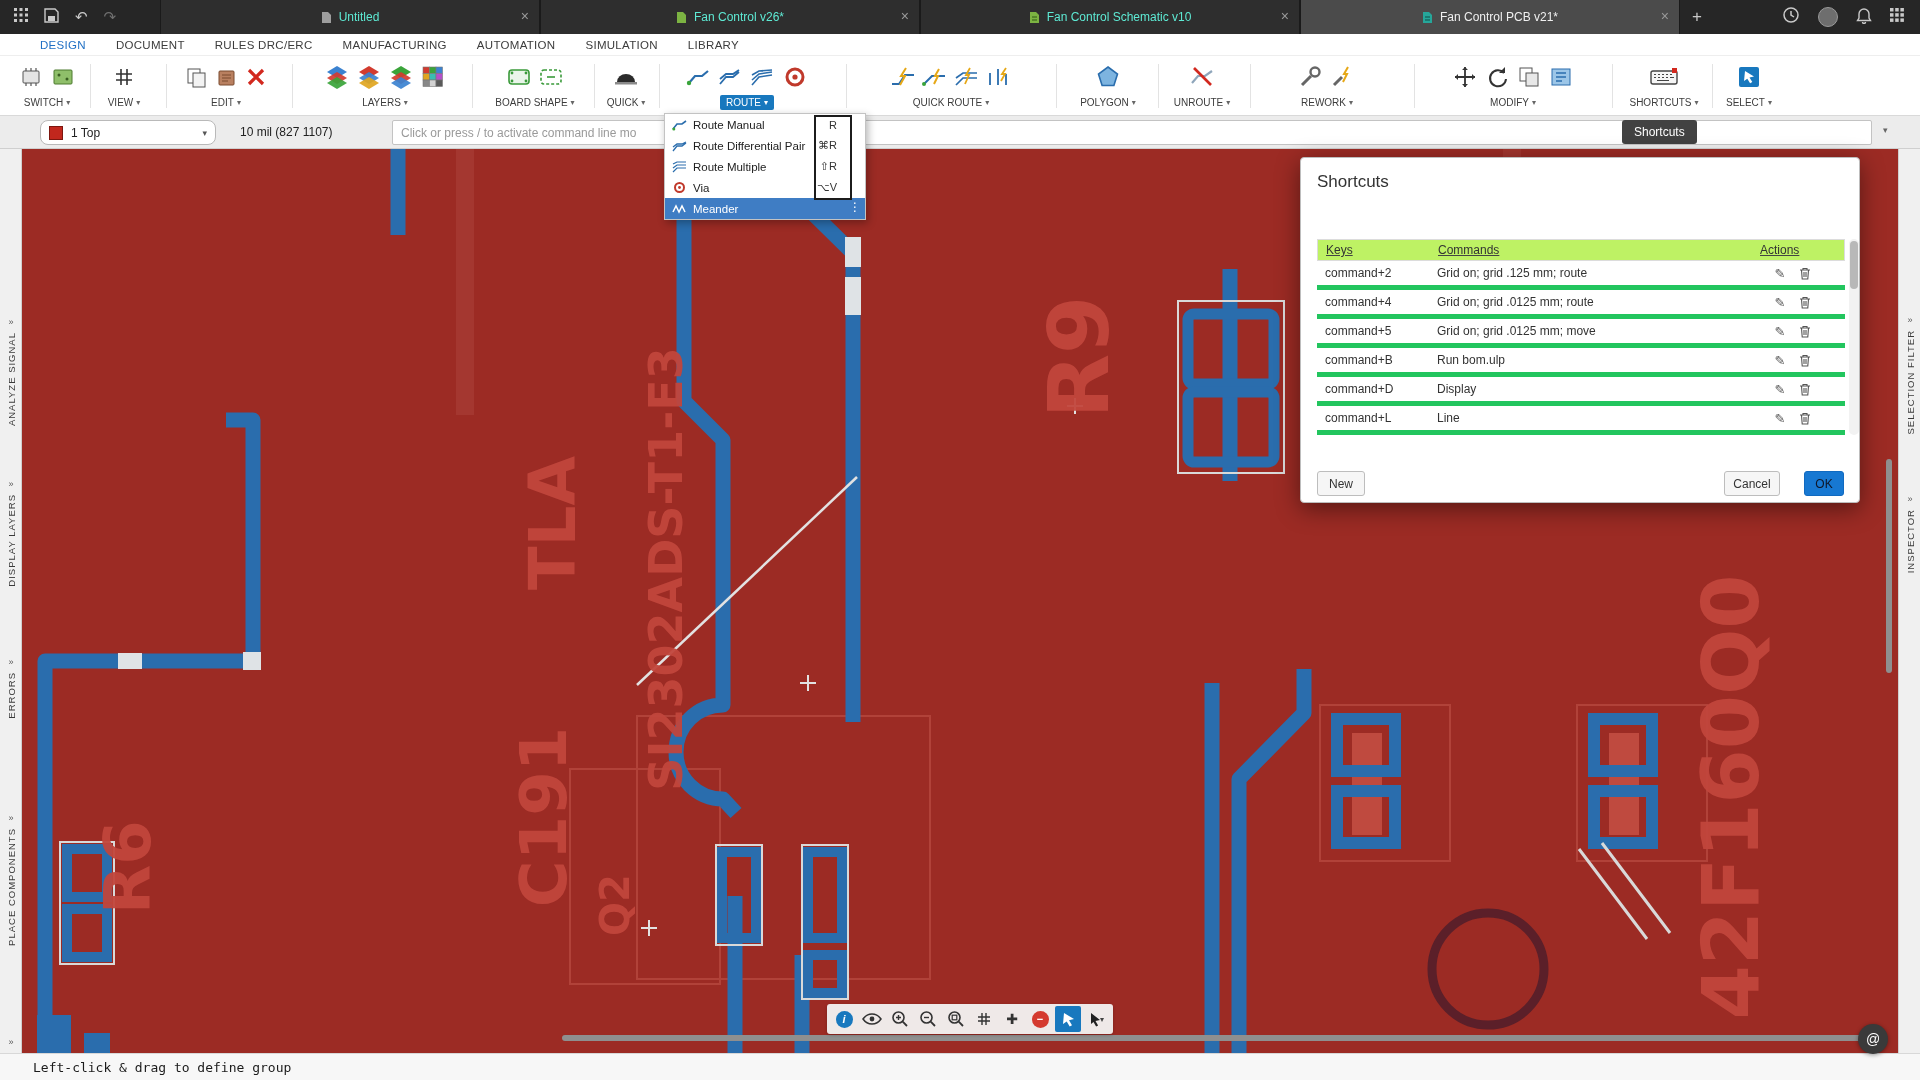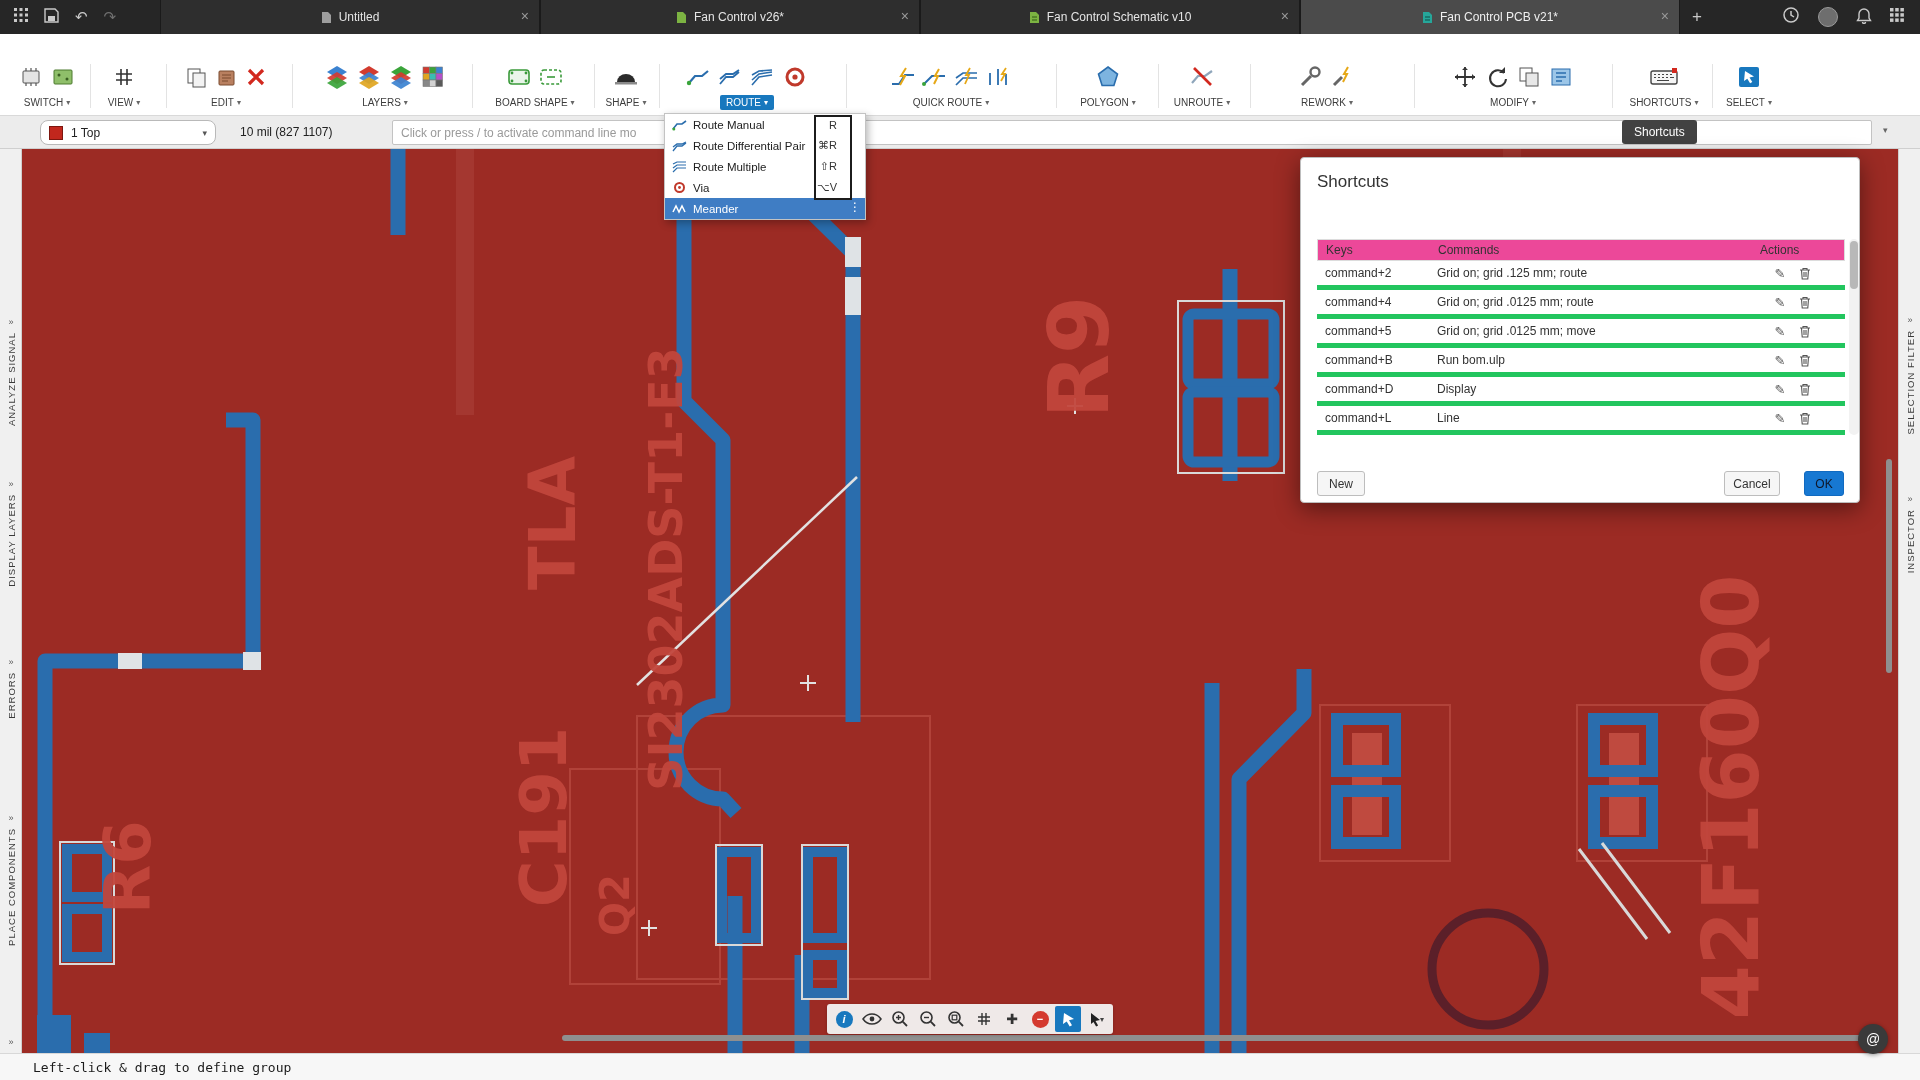--- a/index.html
+++ b/index.html
@@ -6,21 +6,21 @@
   html,body { width:1920px; height:1080px; }
   body { font-family:"Liberation Sans","DejaVu Sans",sans-serif; background:#fff; }
   .app { position:relative; width:1920px; height:1080px; overflow:hidden; background:#fff; }
 
   
   .titlebar { position:absolute; left:0; top:0; width:1920px; height:34px; background:#262626; display:flex; align-items:stretch; }
   .tb-left { display:flex; align-items:center; gap:16px; padding:0 14px; width:160px; }
   .tb-left .glyph { color:#c9c9c9; font-size:15px; cursor:pointer; }
   .tb-left .glyph.dim { color:#6f6f6f; }
   .doc-tab { position:relative; width:380px; display:flex; align-items:center; justify-content:center; gap:7px; background:#2e2e2e; border-right:1px solid #1a1a1a; border-left:1px solid #1a1a1a; cursor:pointer; }
-  .doc-tab .tab-label { color:#e5e5e5; font-size:12px; max-width:280px; overflow:hidden; white-space:nowrap; text-overflow:ellipsis; }
+  .doc-tab .tab-label { color:#5eead4; font-size:12px; max-width:280px; overflow:hidden; white-space:nowrap; text-overflow:ellipsis; }
   .doc-tab.active { background:#4b4b4b; }
   .doc-tab.active .tab-label { color:#f0f0f0; }
   .tab-close { position:absolute; right:10px; top:8px; color:#9a9a9a; font-size:14px; line-height:16px; cursor:pointer; }
   .tab-plus { display:flex; align-items:center; padding:0 12px; color:#c9c9c9; font-size:17px; cursor:pointer; }
   .tb-right { margin-left:auto; display:flex; align-items:center; gap:18px; padding-right:16px; }
   .avatar-dot { width:20px; height:20px; border-radius:50%; background:#6e6e6e; border:1.5px solid #9a9a9a; }
 
   
   .menubar { position:absolute; left:0; top:34px; width:1920px; height:22px; background:#fff; display:flex; align-items:center; gap:30px; padding-left:40px; border-bottom:1px solid #eee; }
   .menu-item { font-size:11.5px; color:#3c3c3c; letter-spacing:.3px; cursor:pointer; }
@@ -81,21 +81,21 @@
   .ctx-menu { position:absolute; left:861px; top:202px; width:210px; background:#fff; border:1px solid #c3c3c3; box-shadow:2px 3px 8px rgba(0,0,0,.3); padding:2px 0; z-index:31; }
   .ctx-item { height:21px; display:flex; align-items:center; gap:8px; padding:0 10px; font-size:11.5px; color:#222; cursor:pointer; }
   .ctx-check { width:12px; height:12px; border:1px solid #a9a9a9; background:#fff; border-radius:2px; flex:none; }
   .ctx-spacer { width:12px; flex:none; }
 
   
   .dialog { position:absolute; left:1300px; top:157px; width:560px; height:346px; background:#fff; border:1px solid #bdbdbd; border-radius:4px; box-shadow:0 6px 24px rgba(0,0,0,.45); z-index:20; }
   .dlg-title { position:absolute; left:16px; top:14px; font-size:17px; color:#333; }
   .dlg-table { position:absolute; left:16px; top:81px; width:528px; }
   .dlg-row { display:grid; grid-template-columns:112px 1fr 80px 12px; align-items:center; height:29px; border-bottom:5px solid #22c55e; }
-  .dlg-row.head { height:22px; background:#ec4899; border:1px solid #dcdcdc; font-size:11.5px; color:#444; }
+  .dlg-row.head { height:22px; background:#bef264; border:1px solid #dcdcdc; font-size:11.5px; color:#444;text-decoration:underline; }
   .dlg-cell { padding-left:8px; font-size:12px; color:#333; white-space:nowrap; overflow:hidden; }
   .dlg-actions { display:flex; align-items:center; gap:14px; justify-content:center; }
   .act-ic { color:#555; font-size:13px; cursor:pointer; }
   .dlg-scroll { position:absolute; right:0px; top:81px; width:10px; height:196px; background:#f2f2f2; border-radius:5px; }
   .dlg-thumb { position:absolute; right:1px; top:2px; width:8px; height:48px; background:#b8b8b8; border-radius:4px; }
   .btn { position:absolute; height:25px; display:flex; align-items:center; justify-content:center; font-size:12px; border-radius:3px; cursor:pointer; }
   .btn.light { background:#f6f6f6; border:1px solid #bdbdbd; color:#333; }
   .btn.primary { background:#1778d2; color:#0f172a; border:1px solid #116ac0; }
 
   
@@ -184,20 +184,29 @@
               <rect x="5.2" y="5.2" width="3.5" height="3.5"></rect>
               <rect x="10.4" y="5.2" width="3.5" height="3.5"></rect>
               <rect x="0" y="10.4" width="3.5" height="3.5"></rect>
               <rect x="5.2" y="10.4" width="3.5" height="3.5"></rect>
               <rect x="10.4" y="10.4" width="3.5" height="3.5"></rect>
             </g>
           </svg></span>
     </div>
   </header>
 
+  <nav class="menubar">
+    <span class="menu-item active">DESIGN</span>
+    <span class="menu-item">DOCUMENT</span>
+    <span class="menu-item">RULES DRC/ERC</span>
+    <span class="menu-item">MANUFACTURING</span>
+    <span class="menu-item">AUTOMATION</span>
+    <span class="menu-item">SIMULATION</span>
+    <span class="menu-item">LIBRARY</span>
+  </nav>
 
   <div class="toolbar">
 
     <div class="tgroup" style="left:8px;width:78px">
       <div class="gi">
         <svg width="26" height="26">
             <rect x="5" y="7" width="16" height="12" rx="1" fill="#e4e4e4" stroke="#555"></rect>
             <path d="M8 7V4M13 7V4M18 7V4M8 22v-3M13 22v-3M18 22v-3" stroke="#555" stroke-width="1.2"></path>
           </svg>
         <svg width="26" height="26">
@@ -307,21 +316,21 @@
     <i class="tsep" style="left:594px"></i>
 
     <div class="tgroup" style="left:598px;width:56px">
       <div class="gi">
         <svg width="26" height="26">
             <path d="M4 18a9 8 0 0 1 18 0z" fill="#2b2b2b"></path>
             <rect x="2" y="18" width="22" height="2.5" fill="#8a8a8a"></rect>
           </svg>
       </div>
       <div class="glabel">
-          <span>SHAPE</span>
+          <span>QUICK</span>
           <span class="caret">▾</span>
         </div>
     </div>
     <i class="tsep" style="left:659px"></i>
 
     <div class="tgroup" style="left:664px;width:166px">
       <div class="gi">
         <svg width="26" height="24">
             <path d="M3 18l6-7h7l6-5" stroke="#2a6dad" stroke-width="2.2" fill="none"></path>
             <circle cx="3" cy="18" r="2.2" fill="#3aa43a"></circle>

